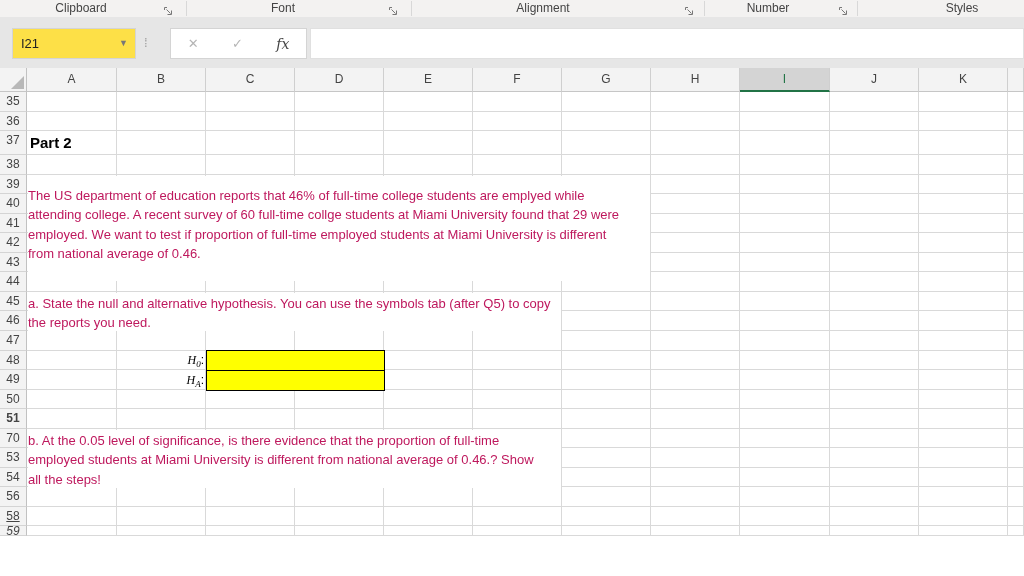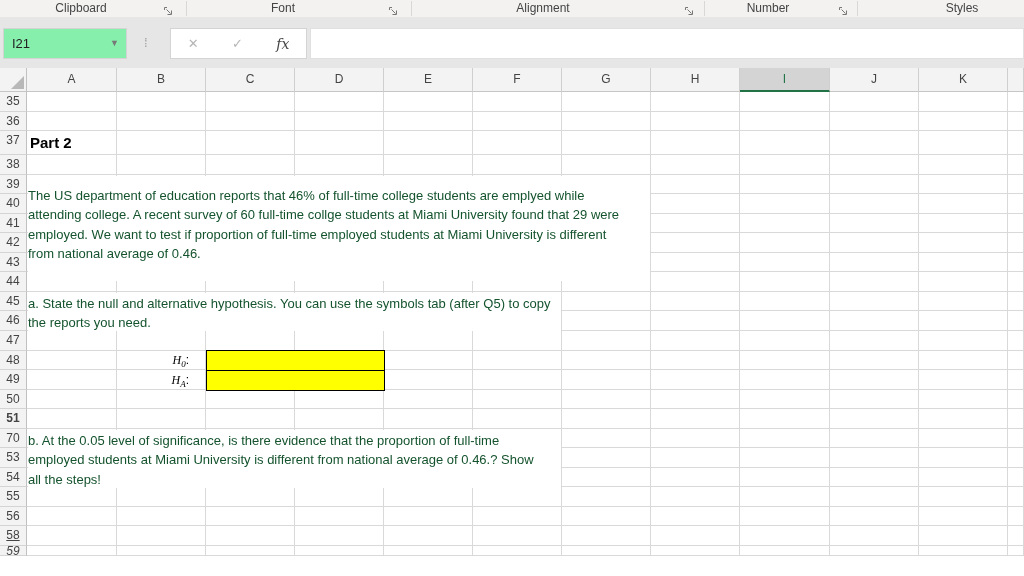--- a/index.html
+++ b/index.html
@@ -9,21 +9,21 @@
   
   .ribbon{position:absolute;left:0;top:0;width:1024px;height:17px;
           background:#f3f2f1;border-bottom:1px solid #dadada;}
   .rgroup-label{position:absolute;top:0;height:16px;line-height:16px;
           font-size:12px;color:#444;text-align:center;width:120px;}
   .launcher{position:absolute;top:3px;width:11px;height:11px;cursor:pointer;}
   .rsep{position:absolute;top:1px;height:15px;width:1px;background:#d8d8d8;}
 
   
   .fbar{position:absolute;left:0;top:17px;width:1024px;height:51px;background:#e6e6e6;}
-  .namebox{position:absolute;left:3px;top:11px;width:124px;height:31px;background:#86efac;
+  .namebox{position:absolute;left:12px;top:11px;width:124px;height:31px;background:#fde047;
            border:1px solid #d4d4d4;box-sizing:border-box;font-size:13px;color:#222;
            line-height:29px;padding-left:8px;}
   .namecaret{position:absolute;right:7px;top:0;color:#777;font-size:9px;line-height:29px;}
   .dots{position:absolute;left:144px;top:11px;height:31px;line-height:29px;color:#a0a0a0;
         font-size:13px;letter-spacing:0;}
   .fxpanel{position:absolute;left:170px;top:11px;width:137px;height:31px;background:#fff;
            border:1px solid #d4d4d4;box-sizing:border-box;display:flex;align-items:center;
            justify-content:space-around;}
   .icon-x,.icon-check{color:#b5b5b5;font-size:13px;}
   .icon-fx{font-family:"DejaVu Serif",serif;font-style:italic;font-size:14px;color:#444;}
@@ -45,25 +45,25 @@
   
   .rows{position:absolute;left:0;top:92px;width:1024px;}
   .row{display:flex;}
   .rhead{width:27px;background:#f3f3f3;border-right:1px solid #c1c1c1;
          border-bottom:1px solid #d4d4d4;box-sizing:border-box;text-align:center;
          font-size:12px;color:#444;overflow:hidden;cursor:pointer;}
   .cell{background:#fff;border-right:1px solid #d9d9d9;border-bottom:1px solid #d9d9d9;
         box-sizing:border-box;cursor:cell;}
 
   
-  .ov{position:absolute;background:#fff;font-size:13px;color:#14532d;}
+  .ov{position:absolute;background:#fff;font-size:13px;color:#be185d;}
   .tline{height:19.4px;line-height:19.4px;white-space:nowrap;}
   .part2{position:absolute;left:30px;top:131px;height:24px;line-height:24px;
          font-size:15px;font-weight:bold;color:#000;white-space:nowrap;}
-  .hlabel{position:absolute;left:102px;width:87px;height:19px;line-height:19px;
+  .hlabel{position:absolute;left:117px;width:87px;height:19px;line-height:19px;
           text-align:right;font-size:12px;color:#000;}
   .hlabel .base{font-style:italic;font-family:"Liberation Serif",serif;}
   .hlabel sub{font-size:9px;font-style:italic;font-family:"Liberation Serif",serif;}
   .ansbox{position:absolute;left:206px;top:350px;width:179px;height:41px;
           border:1px solid #000;box-sizing:border-box;background:#ffff00;cursor:cell;}
   .ansbox .half1{height:19px;border-bottom:1px solid #000;}
   .ansbox .half2{height:20px;}
 </style>
 </head>
 <body>
@@ -435,35 +435,20 @@
         <div class="cell" style="width: 89px; height: 19.55px;"></div>
         <div class="cell" style="width: 89px; height: 19.55px;"></div>
         <div class="cell" style="width: 89px; height: 19.55px;"></div>
         <div class="cell" style="width: 89px; height: 19.55px;"></div>
         <div class="cell" style="width: 90px; height: 19.55px;"></div>
         <div class="cell" style="width: 89px; height: 19.55px;"></div>
         <div class="cell" style="width: 89px; height: 19.55px;"></div>
         <div class="cell" style="width: 16px; height: 19.55px;"></div>
       </div>
       <div class="row" style="height: 19.55px;">
-        <div class="rhead" style="height: 19.55px; line-height: 19.55px;">55</div>
-        <div class="cell" style="width: 90px; height: 19.55px;"></div>
-        <div class="cell" style="width: 89px; height: 19.55px;"></div>
-        <div class="cell" style="width: 89px; height: 19.55px;"></div>
-        <div class="cell" style="width: 89px; height: 19.55px;"></div>
-        <div class="cell" style="width: 89px; height: 19.55px;"></div>
-        <div class="cell" style="width: 89px; height: 19.55px;"></div>
-        <div class="cell" style="width: 89px; height: 19.55px;"></div>
-        <div class="cell" style="width: 89px; height: 19.55px;"></div>
-        <div class="cell" style="width: 90px; height: 19.55px;"></div>
-        <div class="cell" style="width: 89px; height: 19.55px;"></div>
-        <div class="cell" style="width: 89px; height: 19.55px;"></div>
-        <div class="cell" style="width: 16px; height: 19.55px;"></div>
-      </div>
-      <div class="row" style="height: 19.55px;">
         <div class="rhead" style="height: 19.55px; line-height: 19.55px;">56</div>
         <div class="cell" style="width: 90px; height: 19.55px;"></div>
         <div class="cell" style="width: 89px; height: 19.55px;"></div>
         <div class="cell" style="width: 89px; height: 19.55px;"></div>
         <div class="cell" style="width: 89px; height: 19.55px;"></div>
         <div class="cell" style="width: 89px; height: 19.55px;"></div>
         <div class="cell" style="width: 89px; height: 19.55px;"></div>
         <div class="cell" style="width: 89px; height: 19.55px;"></div>
         <div class="cell" style="width: 89px; height: 19.55px;"></div>
         <div class="cell" style="width: 90px; height: 19.55px;"></div>

